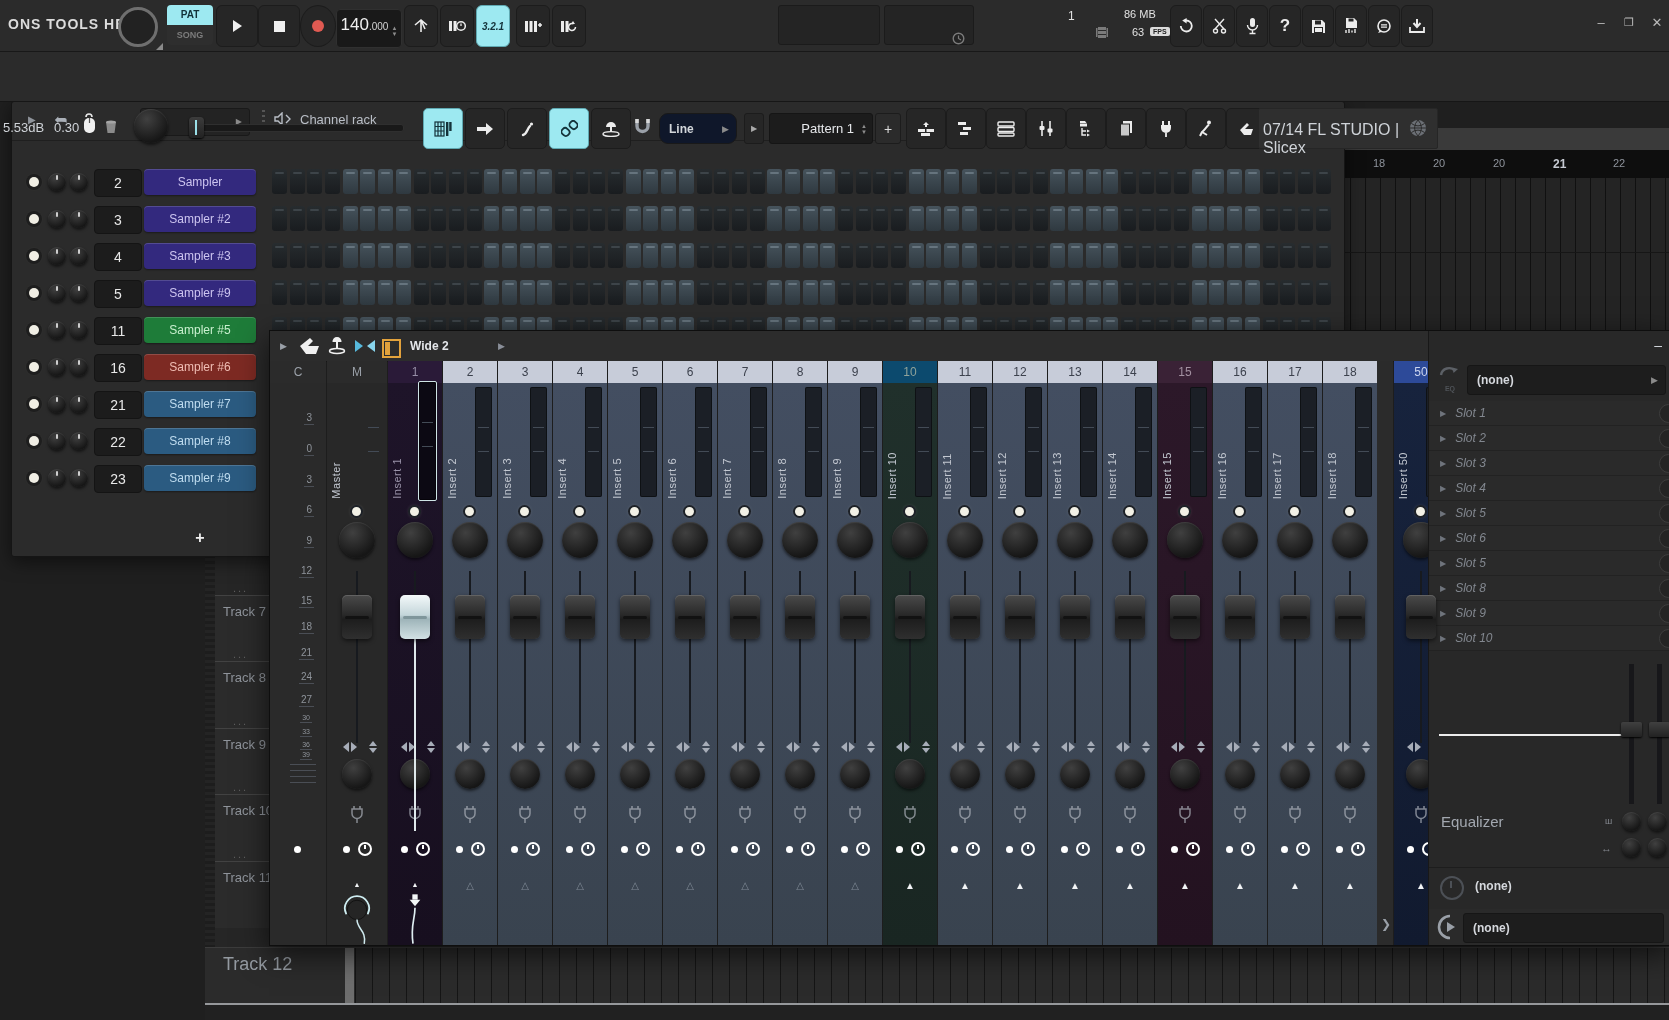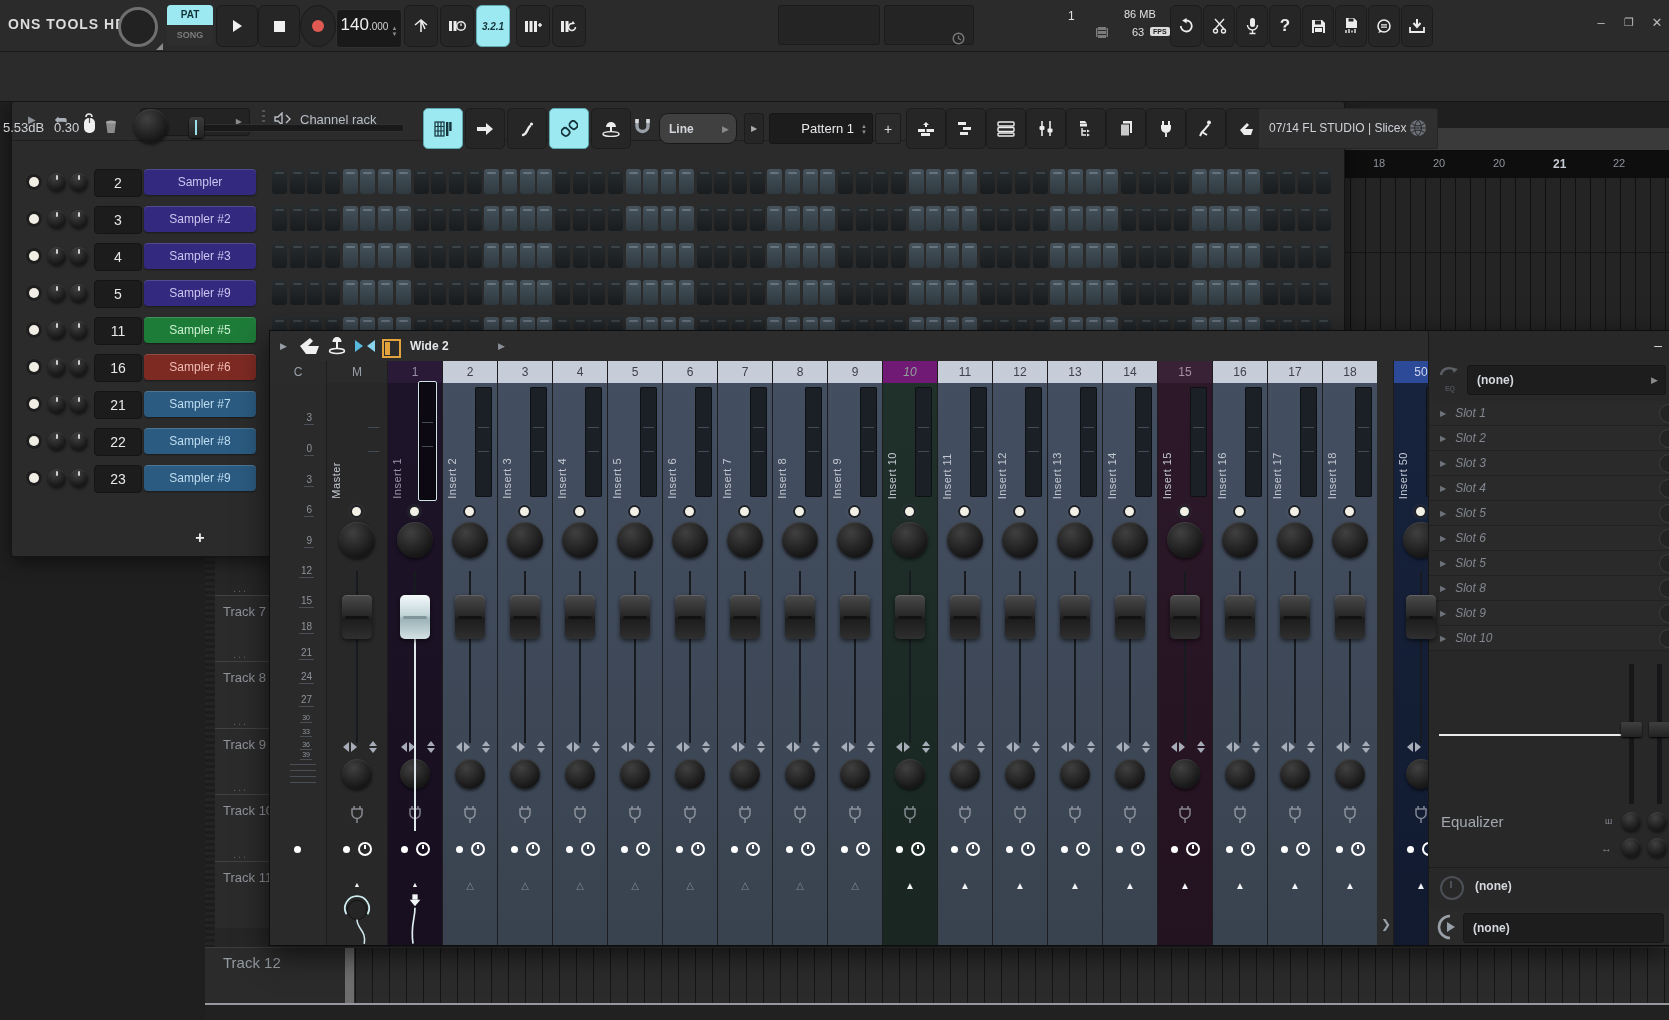--- a/index.html
+++ b/index.html
@@ -25,28 +25,28 @@
   .spin{display:flex;flex-direction:column;margin-left:3px;color:#8d8d8d;font-size:6px;line-height:6px;}
   .timedisp{position:absolute;left:620px;top:3px;width:152px;height:44px;background:#222;border:1px solid #1a1a1a;border-radius:3px;}
   .timedisp .big{position:absolute;left:10px;top:6px;font-size:27px;font-weight:300;color:#f4f4f4;letter-spacing:1px;}
   .timedisp .cs{position:absolute;left:108px;top:13px;font-size:20px;font-weight:300;color:#f4f4f4;}
   .timedisp .fmt{position:absolute;left:104px;top:4px;font-size:6px;color:#e8e8e8;font-weight:bold;letter-spacing:.5px;}
   .emptybox{position:absolute;top:5px;height:38px;background:#242424;border:1px solid #1b1b1b;border-radius:3px;}
   .statnum{position:absolute;font-size:12px;color:#e2e2e2;}
   .fpsbadge{position:absolute;background:#dcdcdc;color:#222;font-size:7px;font-weight:bold;border-radius:2px;padding:1px 3px;}
   .winbtn{position:absolute;top:12px;width:22px;height:20px;color:#b9b9b9;font-size:13px;display:flex;align-items:center;justify-content:center;}
   .hinttext{position:absolute;top:68px;font-size:13px;color:#cfd3d8;}
-  .snapbox{position:absolute;left:659px;top:61px;width:76px;height:29px;background:#404040;border:1px solid #191919;border-radius:9px;display:flex;align-items:center;}
+  .snapbox{position:absolute;left:659px;top:61px;width:76px;height:29px;background:#0f172a;border:1px solid #191919;border-radius:9px;display:flex;align-items:center;}
   .snapbox .lbl{font-size:12px;color:#d2d6da;margin-left:9px;font-weight:bold;}
   .snapbox .ar{position:absolute;right:7px;color:#8a8a8a;font-size:9px;}
   .patternsel{position:absolute;left:769px;top:61px;width:102px;height:29px;background:#1c1c1c;border-radius:3px;border:1px solid #151515;display:flex;align-items:center;justify-content:flex-end;}
   .patternsel .lbl{font-size:13px;color:#e6e8eb;margin-right:4px;}
   .plusbtn{position:absolute;left:875px;top:61px;width:24px;height:29px;background:#2b2b2b;border:1px solid #1c1c1c;border-radius:3px;color:#ddd;display:flex;align-items:center;justify-content:center;font-size:14px;}
   .sessbox{position:absolute;left:1258px;top:56px;width:178px;height:39px;background:#2f2f2f;border:1px solid #262626;border-radius:2px;}
-  .sessbox .txt{position:absolute;left:10px;top:12px;font-size:12px;color:#cfd3d8;}
+  .sessbox .txt{position:absolute;left:4px;top:12px;font-size:16px;color:#cfd3d8;}
   .ibtn{position:absolute;top:56px;width:38px;height:39px;background:#262626;border:1px solid #1c1c1c;border-radius:5px;display:flex;align-items:center;justify-content:center;}
   .ibtn.cyan{background:#9de9f1;border-color:#5fa9b2;}
   .hslider{position:absolute;left:190px;top:72px;width:212px;height:6px;background:#191919;border:1px solid #2f2f2f;border-radius:3px;}
   .hslider .hnd{position:absolute;left:-2px;top:-8px;width:15px;height:21px;background:linear-gradient(#3c3c3c,#222);border-radius:4px;box-shadow:0 1px 2px #000;}
   .hslider .hnd::after{content:"";position:absolute;left:6px;top:3px;bottom:3px;width:2px;background:#9adfe8;}
   .knobtb{position:absolute;left:134px;top:57px;width:34px;height:34px;}
 
   .knob{border-radius:50%;background:radial-gradient(circle at 38% 30%,#404040,#161616 72%);
         box-shadow:0 2px 3px rgba(0,0,0,.55), inset 0 1px 1px rgba(255,255,255,.09);}
 
@@ -57,21 +57,21 @@
   .pl-num{position:absolute;top:7px;font-size:11px;color:#8e939c;}
   .pl-num.bold{font-weight:bold;color:#c6cad2;font-size:12px;}
   .pl-grid{position:absolute;left:1130px;right:0;top:50px;height:152px;background-color:#242424;
            background-image:repeating-linear-gradient(90deg,rgba(0,0,0,.55) 0 1px,transparent 1px 15px);}
   .pl-grid::after{content:"";position:absolute;left:0;right:0;top:74px;height:1px;background:#161616;}
   .pl-edge{position:absolute;left:0;top:426px;bottom:0;width:10px;background:repeating-linear-gradient(0deg,#1d1d1d 0 3px,#242424 3px 6px);}
   .trow{position:absolute;left:10px;width:120px;height:66px;border-top:1px solid #424242;background:#2b2b2b;}
   .trow .lbl{position:absolute;left:8px;top:8px;font-size:13px;color:#8f949b;white-space:nowrap;}
   .trow .dots{position:absolute;left:18px;top:-14px;font-size:11px;color:#5d5d5d;letter-spacing:2px;}
   .pl-bottom{position:absolute;left:0;top:819px;width:100%;height:56px;background:#2b2b2b;border-top:1px solid #3c3c3c;}
-  .pl-bottom .lbl{position:absolute;left:18px;top:6px;font-size:15px;color:#949aa1;}
+  .pl-bottom .lbl{position:absolute;left:18px;top:6px;font-size:18px;color:#949aa1;}
   .pl-bottom .sbar{position:absolute;left:140px;top:0;width:9px;height:100%;background:#6e6e6e;}
   .pl-bottom .grid{position:absolute;left:150px;right:0;top:0;bottom:0;
         background-image:repeating-linear-gradient(90deg,rgba(0,0,0,.5) 0 1px,transparent 1px 17px);}
   .pl-line{position:absolute;left:0;top:875px;width:100%;height:2px;background:#96989b;}
   .pl-below{position:absolute;left:0;top:877px;width:100%;bottom:0;background:#212121;}
 
   
   #rack{position:absolute;left:11px;top:101px;width:1332px;height:454px;background:#2b2b2b;
         border:1px solid #151515;border-radius:3px;z-index:3;box-shadow:0 5px 18px rgba(0,0,0,.5);}
   #rack-head{position:absolute;left:0;top:0;width:100%;height:38px;border-bottom:1px solid #1f1f1f;}
@@ -125,21 +125,21 @@
   .scl{position:absolute;right:12px;font-size:10px;color:#8f949b;border-bottom:1px solid #4a4e55;padding:0 2px 1px 2px;}
   .scl.sm{font-size:7px;right:14px;}
   .scalelines{position:absolute;right:10px;top:376px;width:26px;height:24px;
       background:repeating-linear-gradient(0deg,#4a4e55 0 1px,transparent 1px 6px);}
   .strip{position:relative;flex:0 0 54px;width:54px;border-left:1px solid rgba(0,0,0,.32);}
   .strip.v-master{flex:0 0 60px;width:60px;}
   .sgap{position:relative;flex:0 0 16px;width:16px;background:#2b2b2b;}
   .gchev{position:absolute;left:4px;bottom:14px;color:#9aa0a8;font-size:12px;}
   .shead{height:22px;display:flex;align-items:center;justify-content:center;font-size:12px;background:#c7ccd9;color:#3c414d;}
   .v-sel .shead{background:#2a1a38;color:#968da6;}
-  .v-green .shead{background:#701a75;color:#8fa29a;font-style:italic;}
+  .v-green .shead{background:#0c4a6e;color:#8fa29a;}
   .v-purple .shead{background:#3a2236;color:#a391a1;}
   .v-blue .shead{background:#2d4a99;color:#ccd5ee;}
   .v-master .shead{background:#2b2b2b;color:#9aa0a8;}
   .sbody{position:absolute;top:22px;left:0;right:0;bottom:0;overflow:visible;}
   .v-norm .sbody{background:linear-gradient(#434e61,#39434f);}
   .v-sel .sbody{background:linear-gradient(#1e1429,#170f1f);}
   .v-green .sbody{background:linear-gradient(#20302b,#192622);}
   .v-purple .sbody{background:linear-gradient(#2c1829,#231220);}
   .v-blue .sbody{background:linear-gradient(#17233d,#111a2f);}
   .v-master .sbody{background:#282828;}

